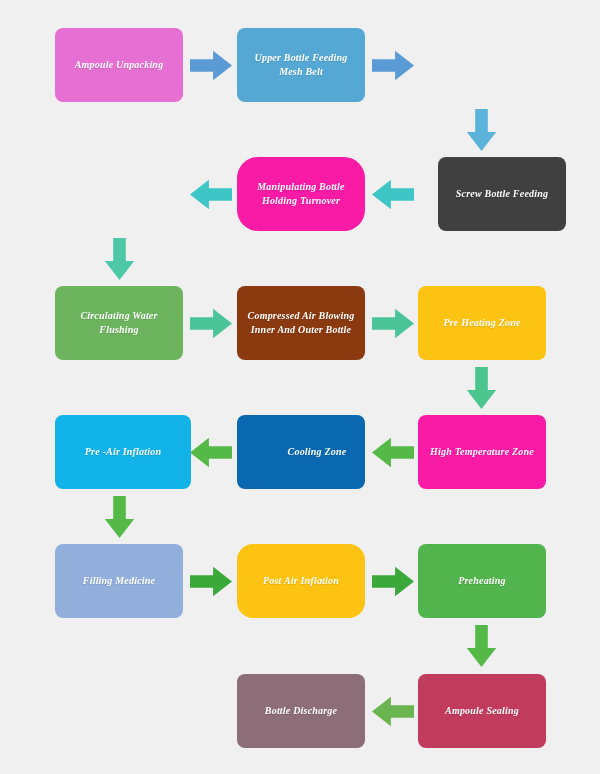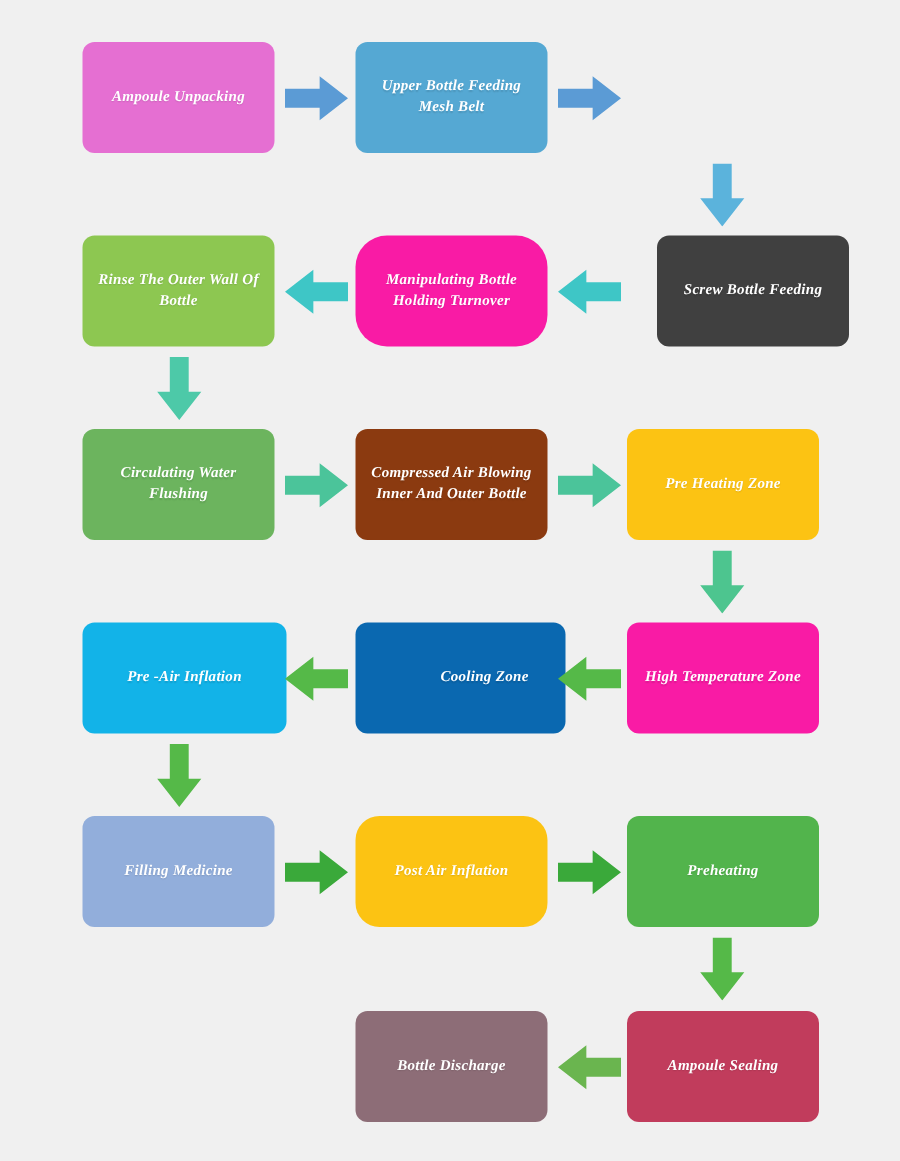--- a/index.html
+++ b/index.html
@@ -57,36 +57,33 @@
     </div>
     <div class="node" style="left: 237px; top: 28px; width: 128px; height: 74px; background: rgb(85, 168, 211); color: rgb(255, 255, 255);">
       <span>Upper Bottle Feeding Mesh Belt</span>
     </div>
     <div class="node" style="left: 438px; top: 157px; width: 128px; height: 74px; background: #404040; color: rgb(255, 255, 255);">
       <span>Screw Bottle Feeding</span>
     </div>
     <div class="node" style="left: 237px; top: 157px; width: 128px; height: 74px; background: rgb(249, 27, 165); color: rgb(255, 255, 255); border-radius: 21px;">
       <span>Manipulating Bottle Holding Turnover</span>
     </div>
-    <div class="node" style="left: 55px; top: 157px; width: 128px; height: 74px; background: rgb(141, 199, 81); color: rgb(255, 255, 255);">
-      <span>Rinse The Outer Wall Of Bottle</span>
-    </div>
     <div class="node" style="left: 237px; top: 286px; width: 128px; height: 74px; background: rgb(139, 58, 16); color: rgb(255, 255, 255);">
       <span>Compressed Air Blowing  Inner And Outer Bottle</span>
     </div>
     <div class="node" style="left: 55px; top: 286px; width: 128px; height: 74px; background: rgb(108, 180, 94); color: rgb(255, 255, 255);">
       <span>Circulating Water Flushing</span>
     </div>
     <div class="node" style="left: 418px; top: 286px; width: 128px; height: 74px; background: rgb(252, 195, 19); color: rgb(255, 255, 255); text-align: center;">
       <span>Pre Heating Zone</span>
     </div>
     <div class="node" style="left: 418px; top: 415px; width: 128px; height: 74px; background: rgb(249, 27, 165); color: rgb(255, 255, 255);">
       <span>High Temperature Zone</span>
     </div>
-    <div class="node" style="left: 237px; top: 415px; width: 140px; height: 74px; background: rgb(10, 104, 176); color: rgb(255, 255, 255); padding-left: 40px;">
+    <div class="node" style="left: 237px; top: 415px; width: 128px; height: 74px; background: rgb(10, 104, 176); color: rgb(255, 255, 255); padding-left: 40px;">
       <span>Cooling Zone</span>
     </div>
     <div class="node" style="left: 55px; top: 415px; width: 136px; height: 74px; background: rgb(18, 179, 232); color: rgb(255, 255, 255);">
       <span>Pre -Air Inflation</span>
     </div>
     <div class="node" style="left: 55px; top: 544px; width: 128px; height: 74px; background: rgb(146, 174, 219); color: rgb(255, 255, 255);">
       <span>Filling Medicine</span>
     </div>
     <div class="node" style="left: 237px; top: 544px; width: 128px; height: 74px; background: rgb(252, 195, 19); color: rgb(255, 255, 255); border-radius: 16px;">
       <span>Post Air Inflation</span>

